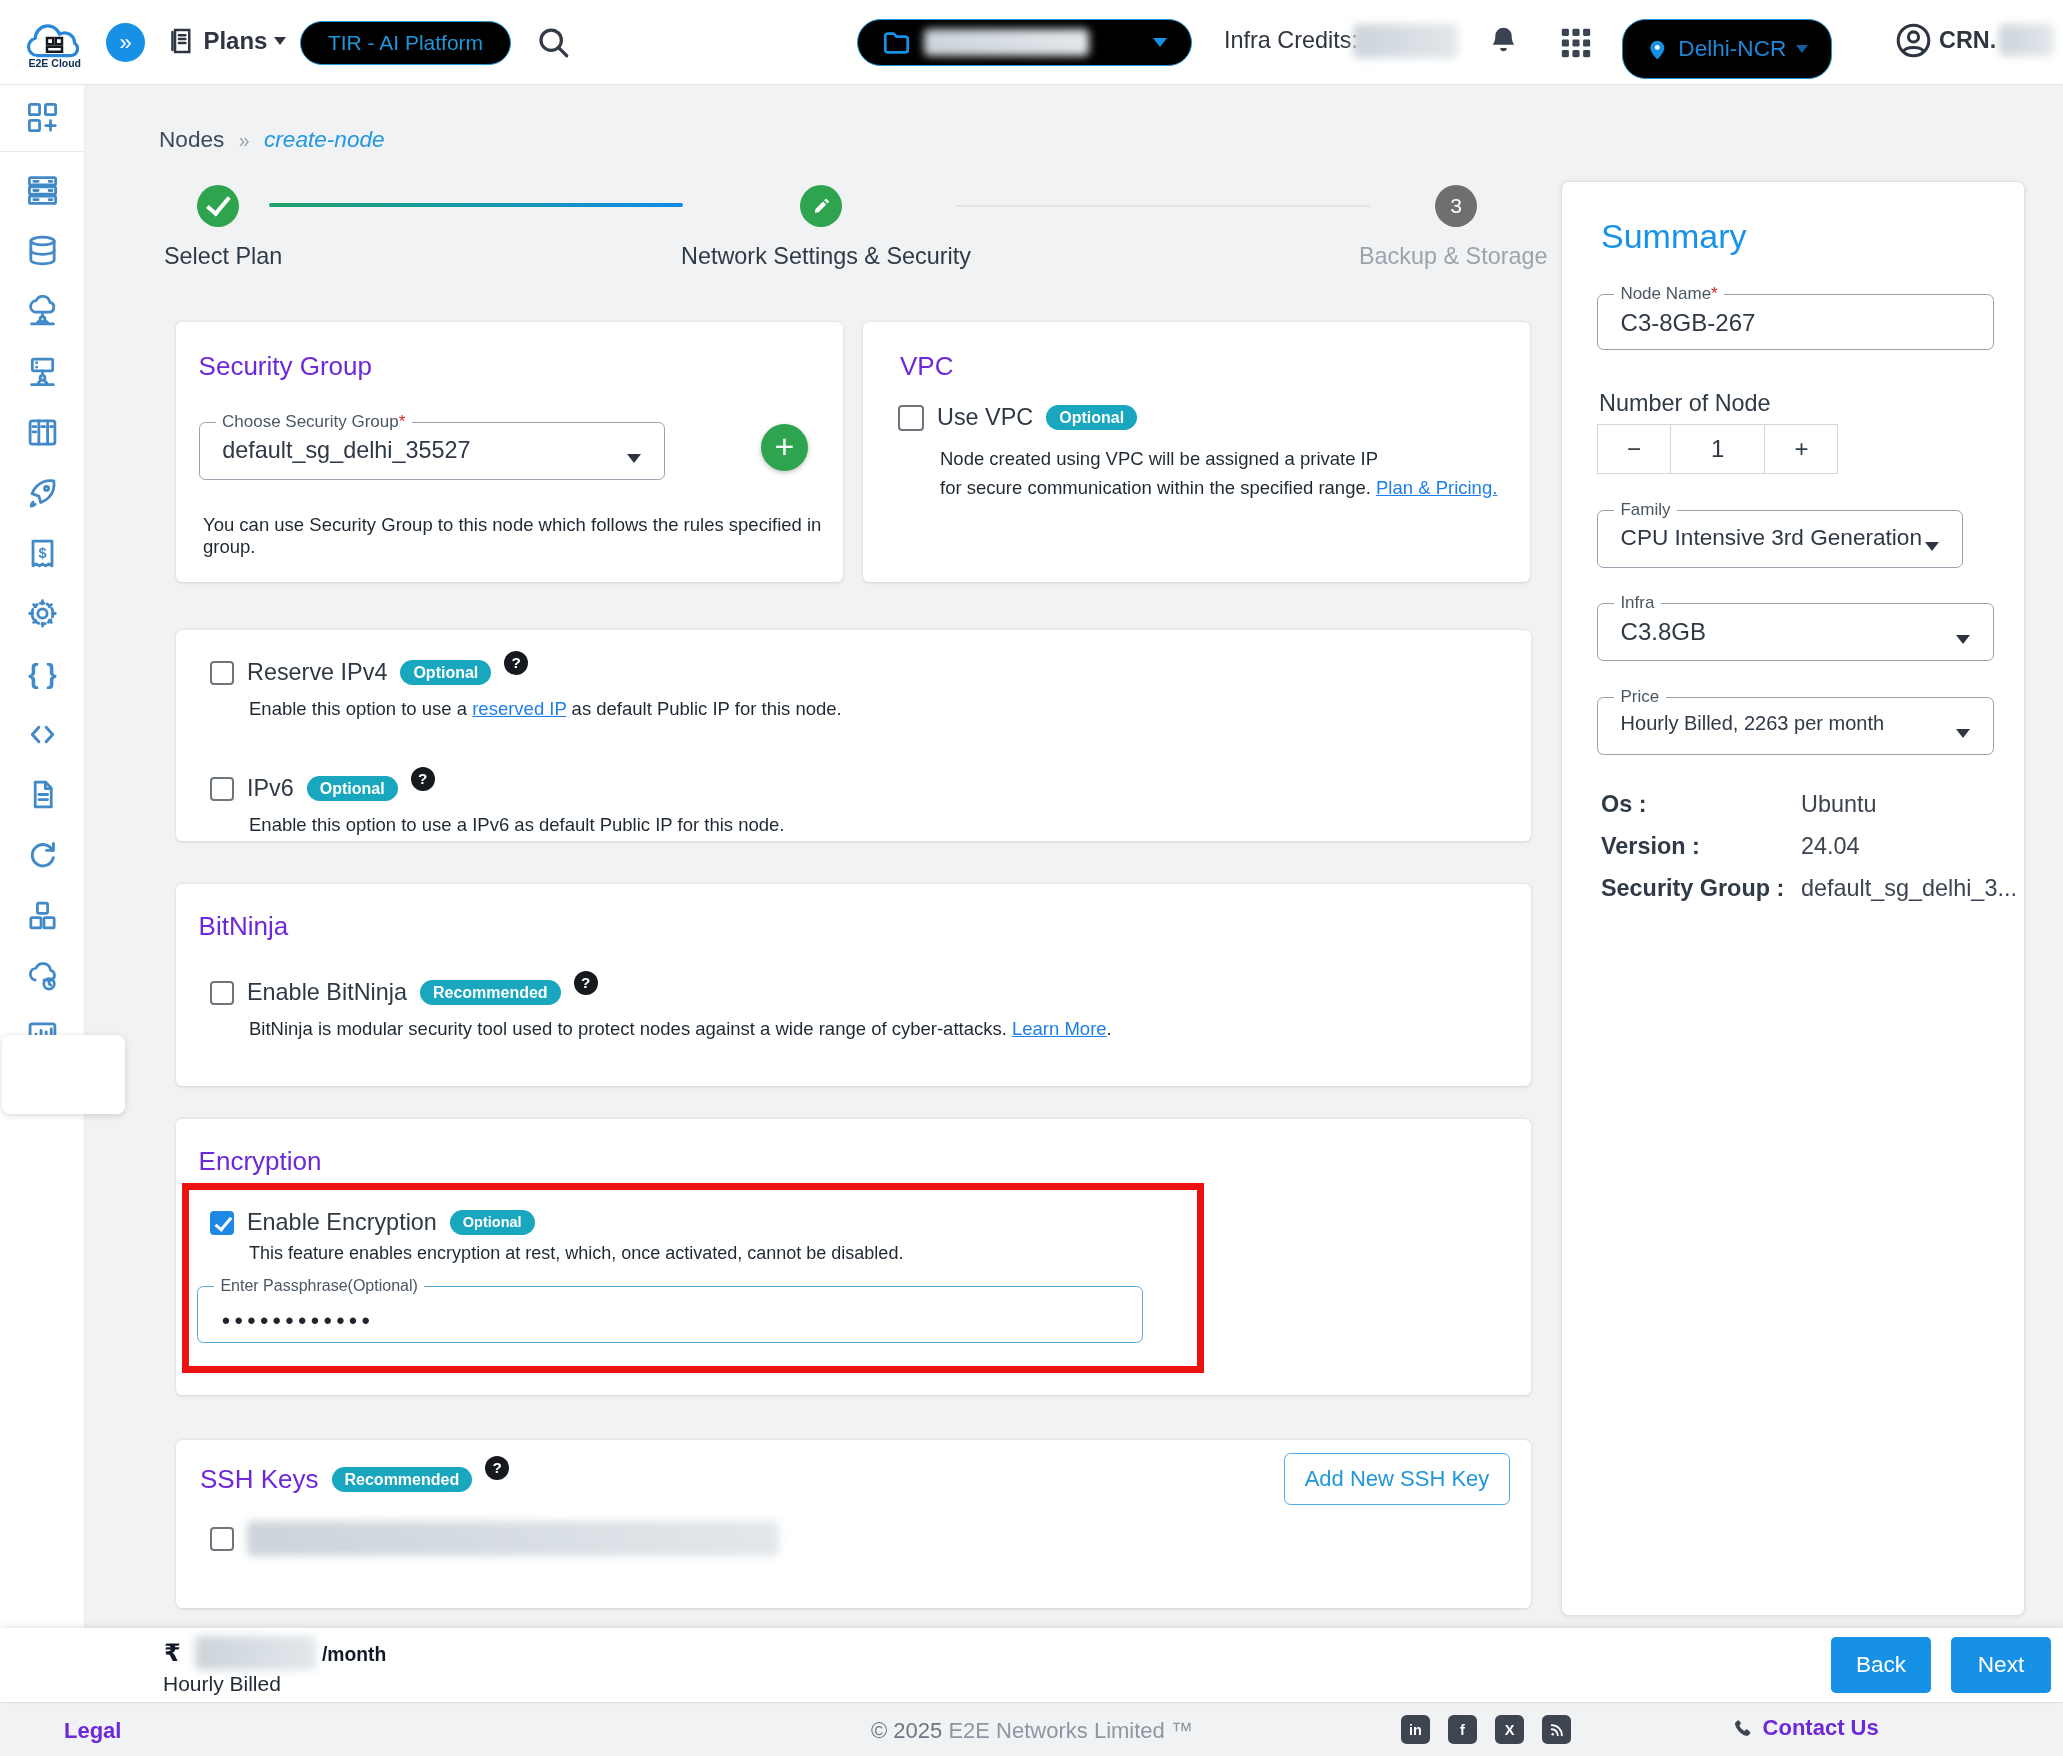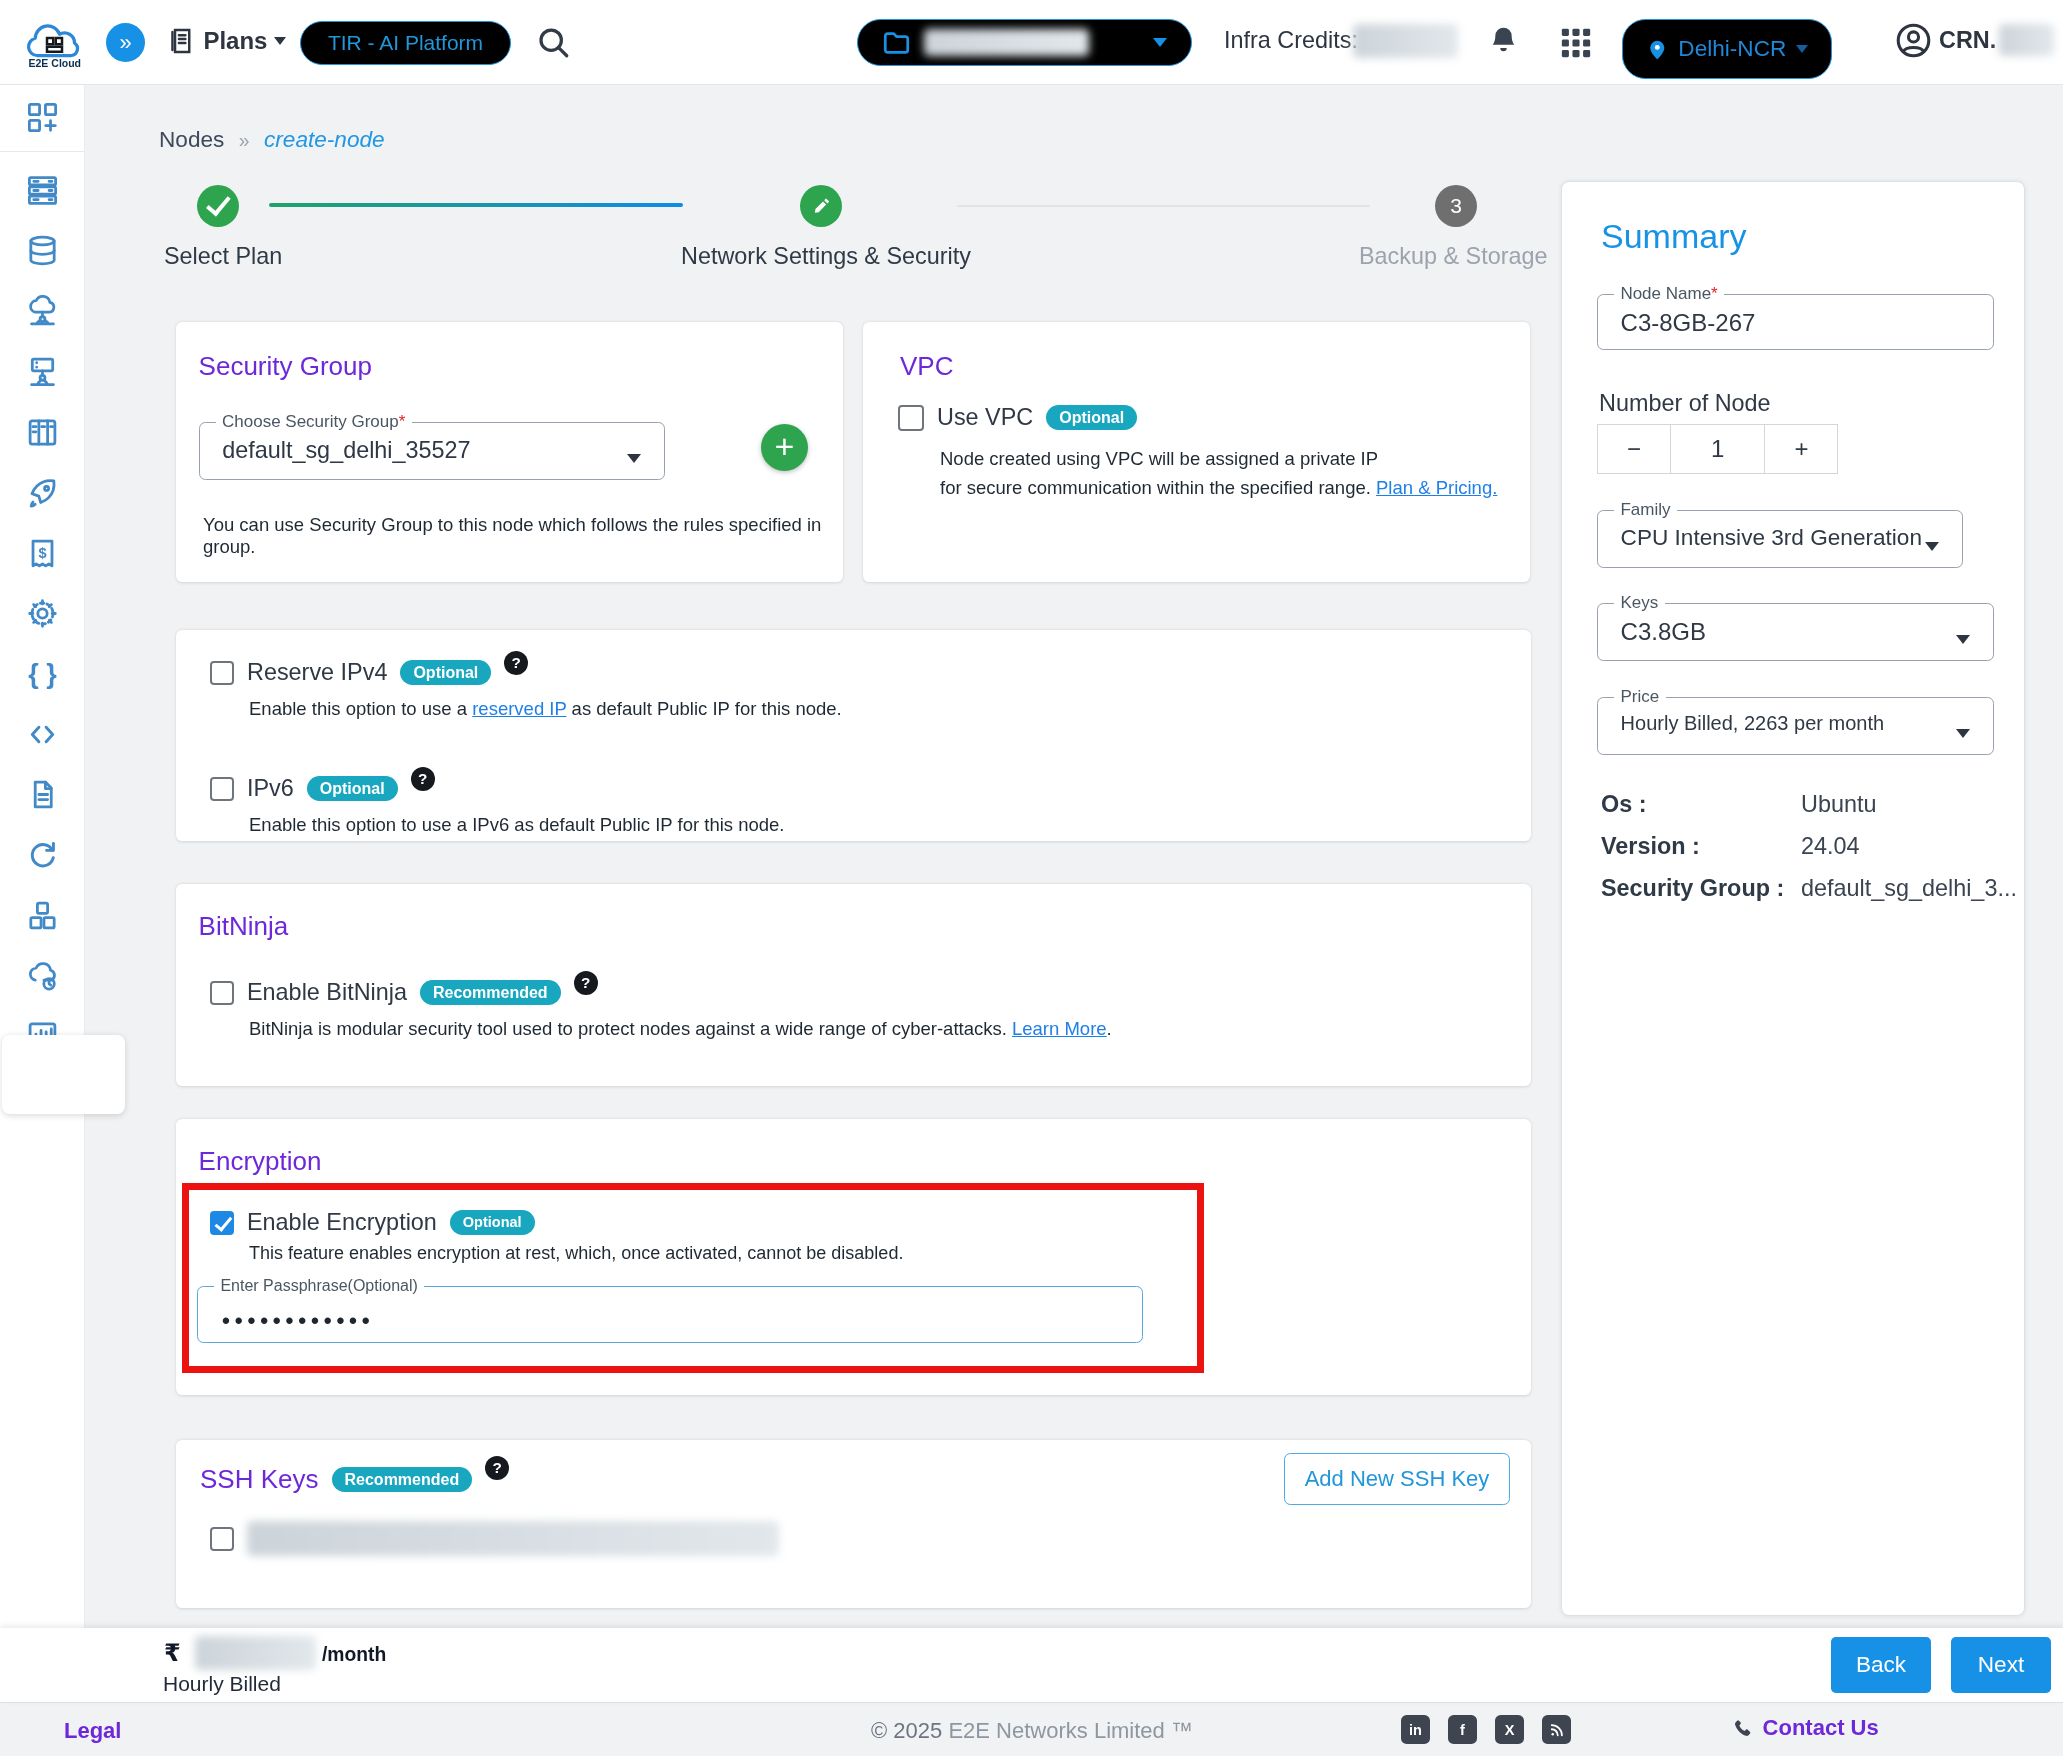--- a/index.html
+++ b/index.html
@@ -488,21 +488,21 @@
       </div>
   </div>
 
   <fieldset class="fs" data-interactable="true" style="left:35px;top:318px;width:366px;height:68px;">
     <legend class="fs-legend" data-interactable="false"><span>Family</span></legend>
     <div class="fs-value" data-interactable="false" style="font-size:22.6px;">CPU Intensive 3rd Generation</div>
     <i class="caret fs-caret" data-interactable="false"></i>
   </fieldset>
 
   <fieldset class="fs" data-interactable="true" style="left:35px;top:411px;width:397px;height:68px;">
-    <legend class="fs-legend" data-interactable="false"><span>Keys</span></legend>
+    <legend class="fs-legend" data-interactable="false"><span>Infra</span></legend>
     <div class="fs-value" data-interactable="false" style="font-size:24px;">C3.8GB</div>
     <i class="caret fs-caret" data-interactable="false"></i>
   </fieldset>
 
   <fieldset class="fs" data-interactable="true" style="left:35px;top:505px;width:397px;height:68px;">
     <legend class="fs-legend" data-interactable="false"><span>Price</span></legend>
     <div class="fs-value" data-interactable="false" style="font-size:20px;">Hourly Billed, 2263 per month</div>
     <i class="caret fs-caret" data-interactable="false"></i>
   </fieldset>
 

